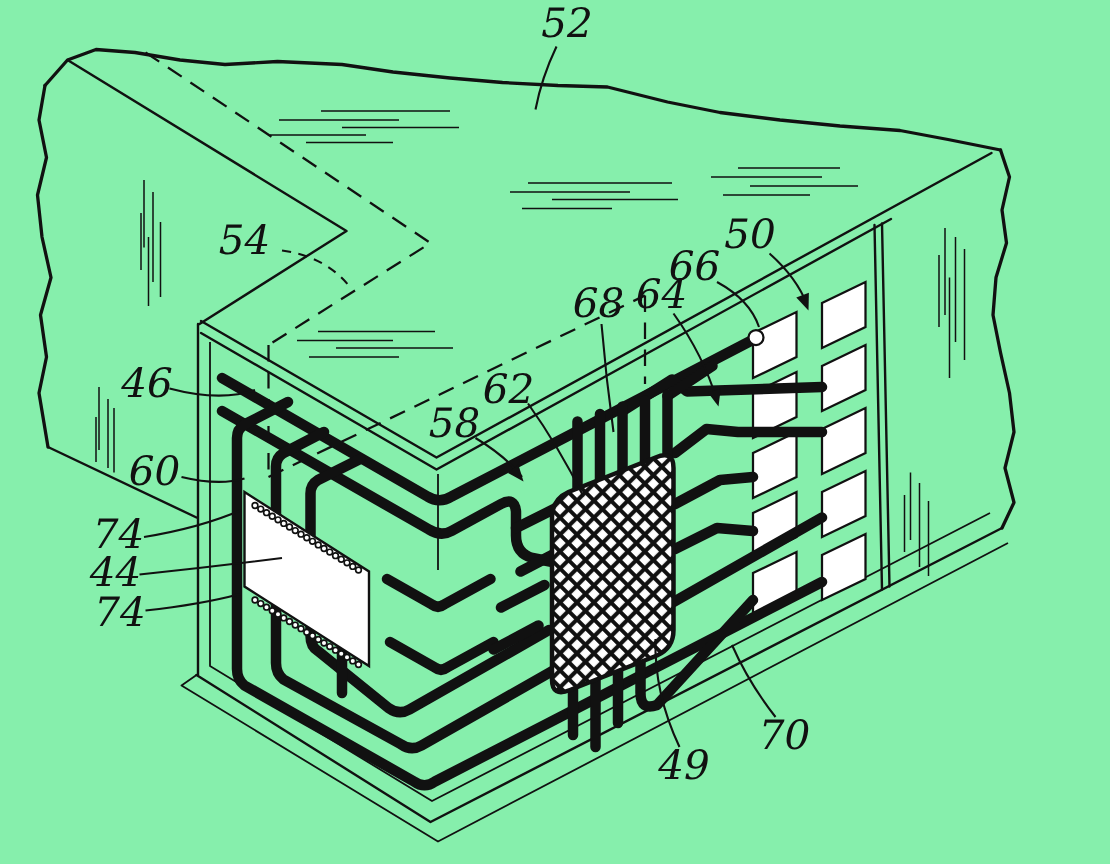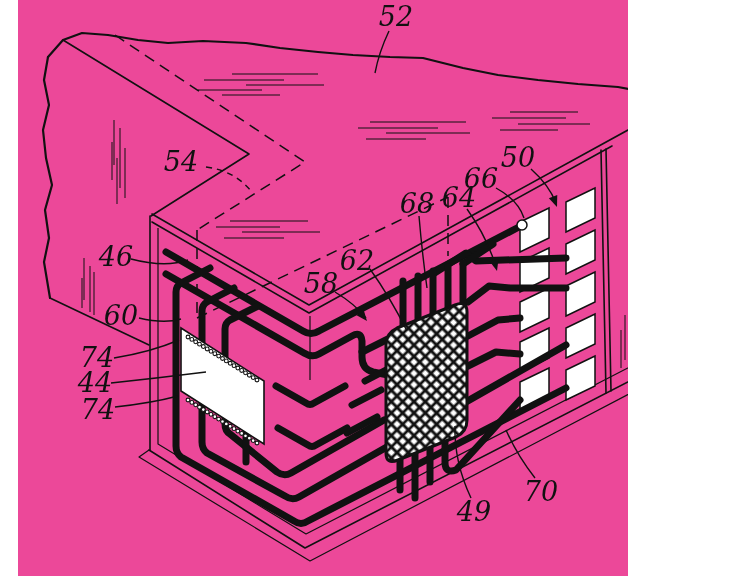--- a/index.html
+++ b/index.html
@@ -1,17 +1,17 @@
 <!DOCTYPE html>
 <html><head>
 <meta charset="utf-8">
 <style>
   html,body{margin:0;padding:0;background:#fff;}
-  #stage{position:relative;width:610px;height:576px;background:#ec4899;overflow:hidden;
-         font-family:"DejaVu Serif", serif;margin-left:18px;}
+  #stage{position:relative;width:740px;height:576px;background:#86efac;overflow:hidden;
+         font-family:"DejaVu Serif", serif;}
   svg{display:block}
   .thin   {fill:none;stroke:#111;stroke-width:1.6;stroke-linejoin:round;stroke-linecap:round;}
   .hair   {fill:none;stroke:#111;stroke-width:1.2;stroke-linejoin:round;}
   .torn   {fill:none;stroke:#111;stroke-width:2.2;stroke-linejoin:round;stroke-linecap:round;}
   .trace  {fill:none;stroke:#111;stroke-width:7;stroke-linejoin:round;stroke-linecap:round;}
   .dash   {fill:none;stroke:#111;stroke-width:1.5;stroke-dasharray:11 7;}
   .leader {fill:none;stroke:#111;stroke-width:1.4;}
   .leader.dashed{stroke-dasharray:6 5;}
   .hatch  {stroke:#111;stroke-width:1;}
   .reftext{font-style:italic;font-size:27px;fill:#111;}

